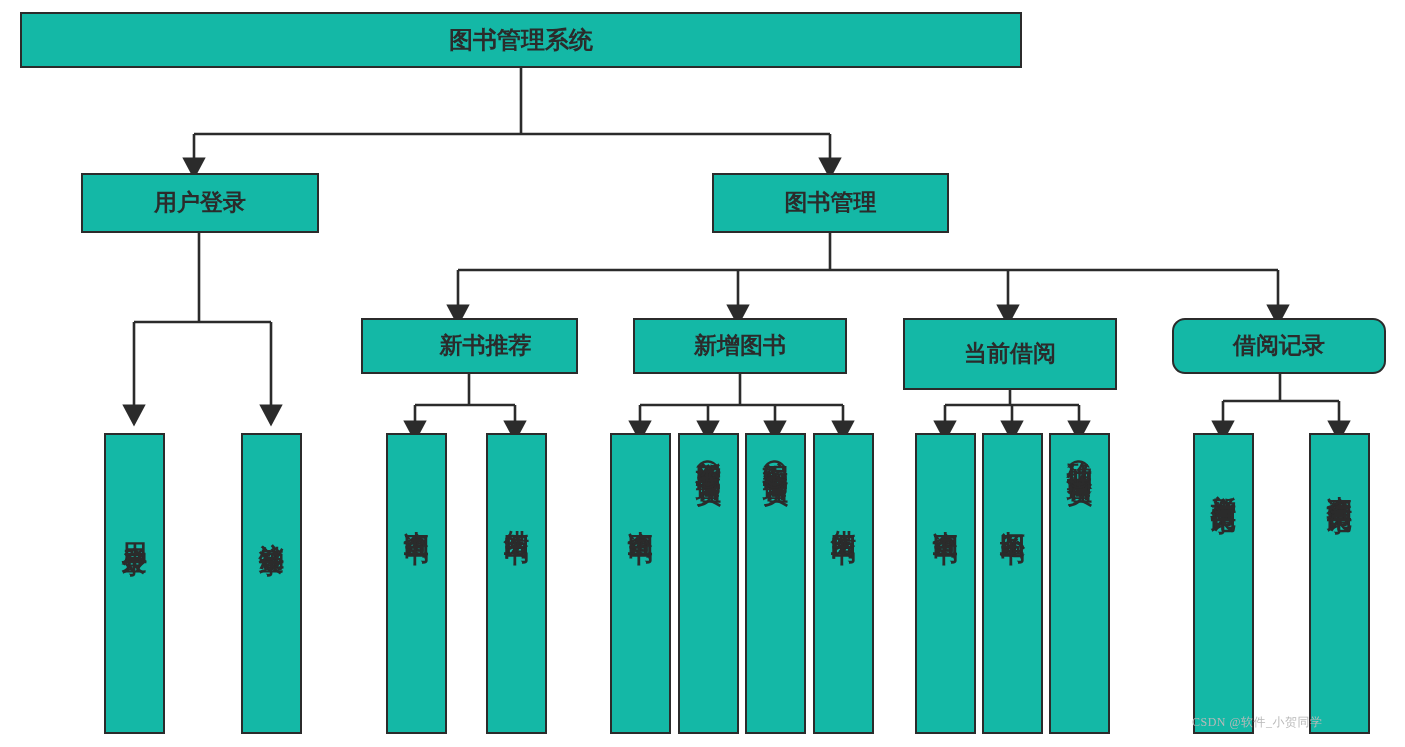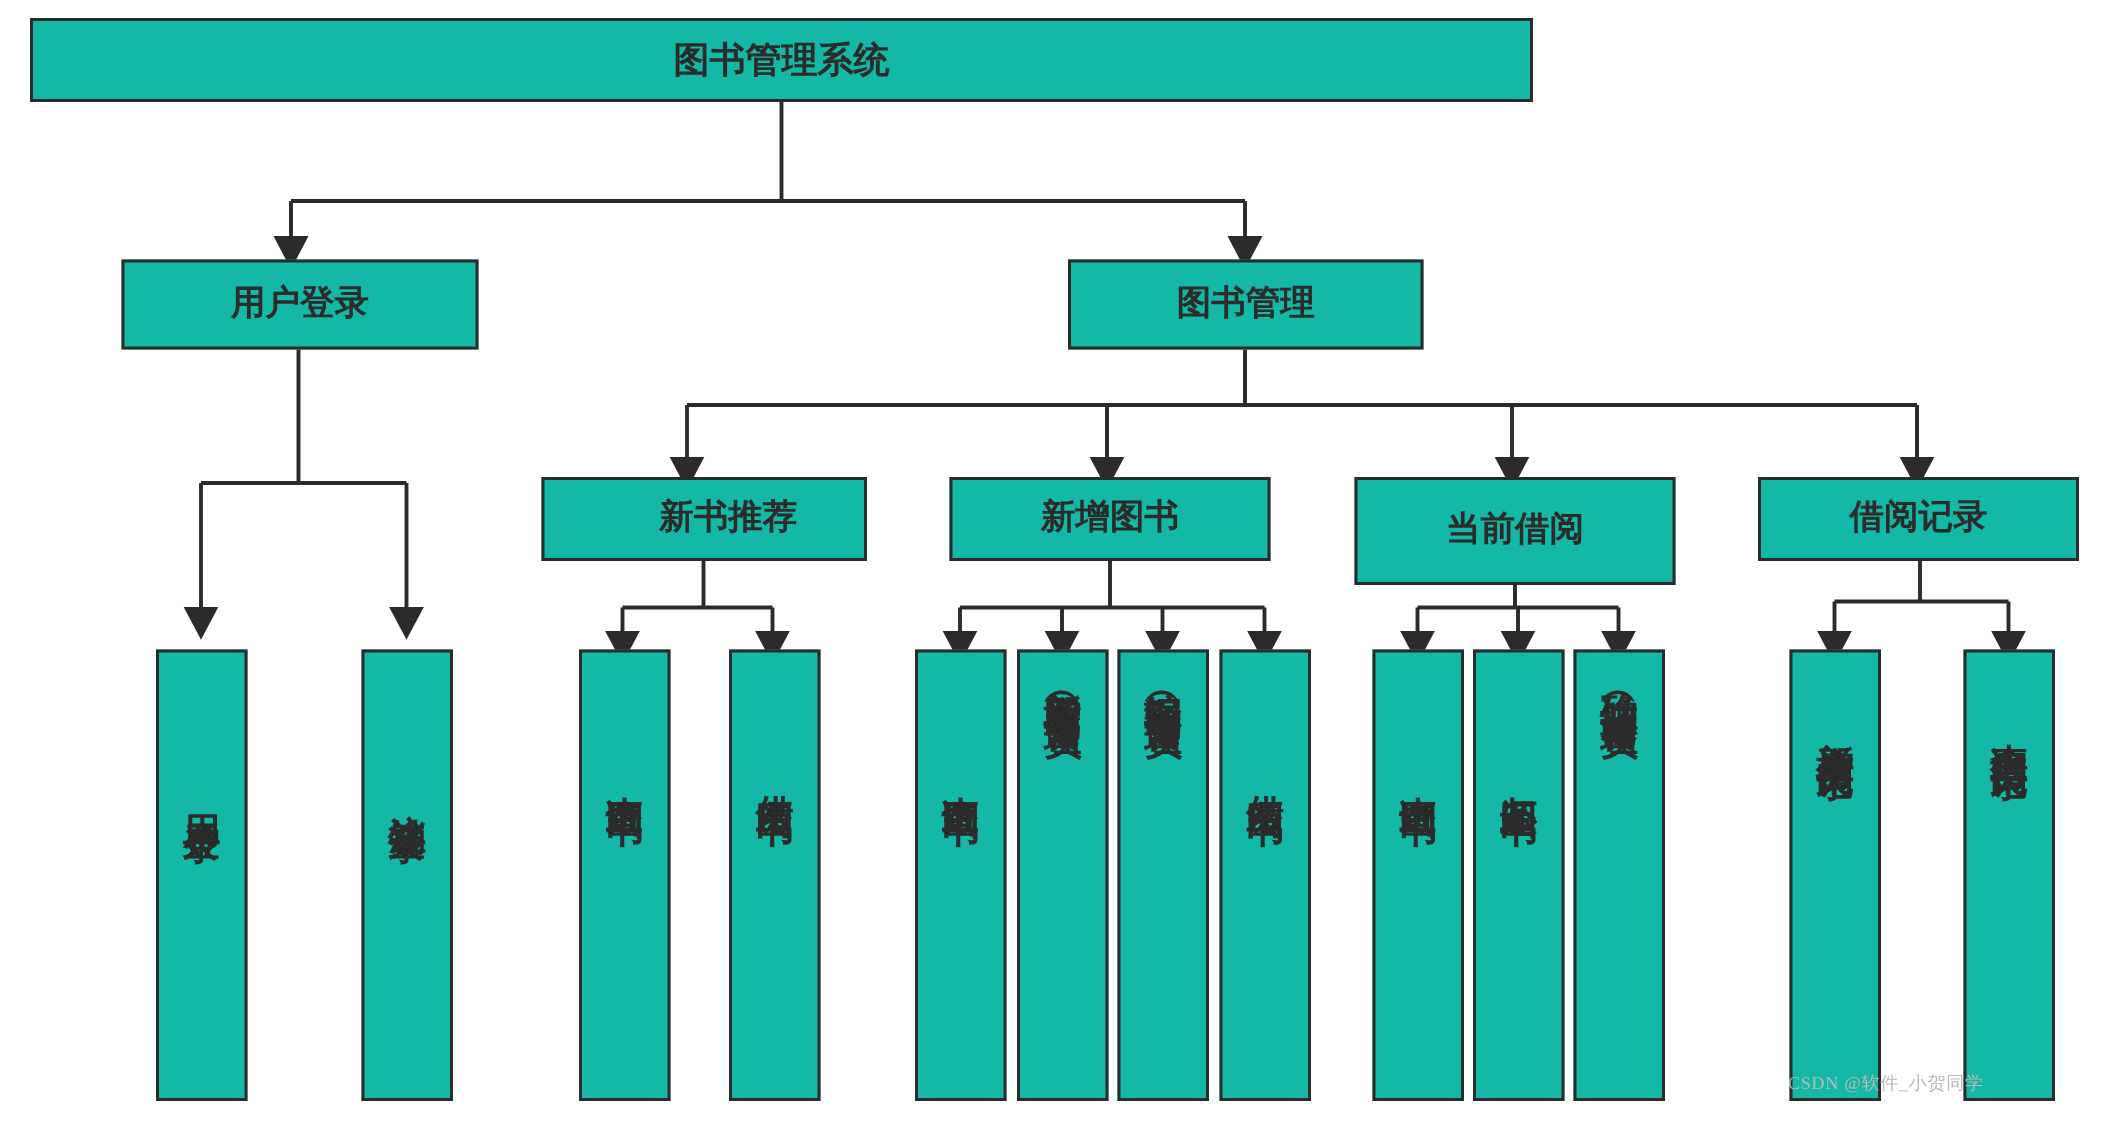--- a/index.html
+++ b/index.html
@@ -149,21 +149,21 @@
   </div>
 
   <div class="node horizontal" style="left:633px; top:318px; width:214px; height:56px;">
     <span class="node-label">新增图书</span>
   </div>
 
   <div class="node horizontal" style="left:903px; top:318px; width:214px; height:72px;">
     <span class="node-label">当前借阅</span>
   </div>
 
-  <div class="node horizontal" style="left:1172px; top:318px; width:214px; height:56px;">
+  <div class="node horizontal" style="left:1172px; top:318px; width:214px; height:56px;border-radius:13px;">
     <span class="node-label">借阅记录</span>
   </div>
 
   <div class="node vertical" style="left:104px; top:433px; width:61px; height:301px; padding-top:88px;">
     <span class="node-label">用户登录</span>
   </div>
 
   <div class="node vertical" style="left:241px; top:433px; width:61px; height:301px; padding-top:88px;">
     <span class="node-label">注销登录</span>
   </div>

